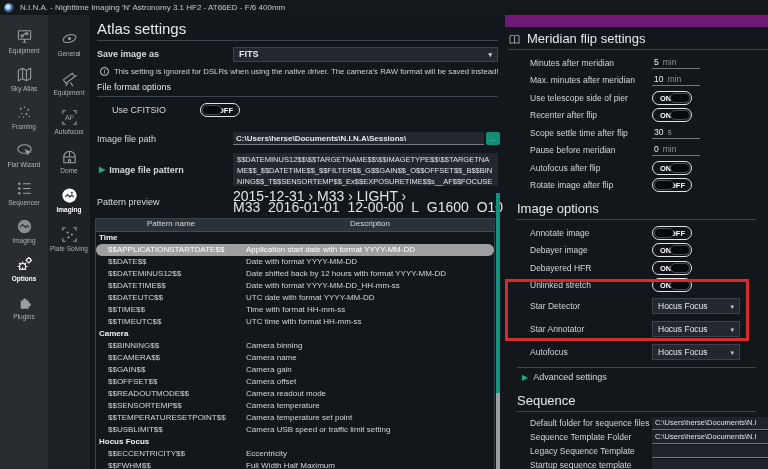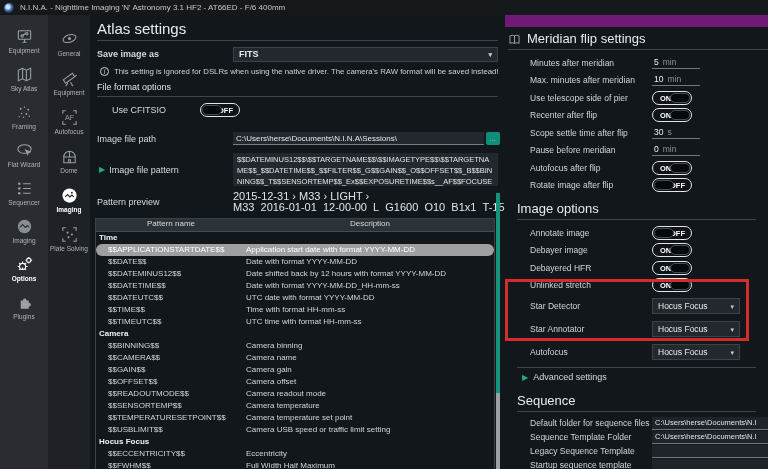--- a/index.html
+++ b/index.html
@@ -34,30 +34,30 @@
   .caret::after{content:"▾";font-size:7px;color:#c9cdd1;}
   .warning-row{display:flex;align-items:center;gap:5px;margin:4px 0 0 10px;}
   .info-icon{width:9px;height:9px;border:1px solid #cfd3d6;border-radius:50%;display:grid;place-items:center;font-size:6.5px;color:#cfd3d6;flex:0 0 auto;}
   .info-icon::after{content:"i";font-style:italic;}
   .warning-text{font-size:7.8px;color:#cfd3d6;white-space:nowrap;}
   .subhead{margin:6px 7px 0 7px;font-size:9px;color:#dfe2e4;padding-bottom:4px;border-bottom:1px solid #3d444b;}
   .row-cfitsio{display:flex;align-items:center;margin:5px 0 0 22px;height:16px;}
   .row-cfitsio .mlabel{flex:0 0 88px;}
   .row-path{display:flex;align-items:center;margin-top:13px;height:15px;}
   .row-path .mlabel{flex:0 0 143px;padding-left:7px;}
-  .textfield{flex:1;height:13px;background:#22282e;border-bottom:1px solid #767d83;font-size:8px;color:#e6e9eb;display:flex;align-items:center;padding:0 3px;overflow:hidden;white-space:nowrap;}
+  .textfield{flex:1;height:13px;background:#22282e;border-bottom:1px solid #767d83;font-size:8px;color:#e6e9eb;display:flex;align-items:center;padding:0 3px;overflow:hidden;white-space:nowrap;font-weight:bold;}
   .browse-btn{width:14px;height:13px;background:#0f8f77;color:#eafff8;font-size:6px;letter-spacing:.5px;display:grid;place-items:center;border-radius:2px;margin:0 5px 0 2px;cursor:pointer;}
   .row-pattern{display:flex;margin-top:7px;}
-  .pattern-label-wrap{flex:0 0 143px;display:flex;align-items:center;gap:4px;padding-left:9px;}
+  .pattern-label-wrap{flex:0 0 143px;display:flex;align-items:center;gap:4px;padding-left:9px;font-weight:bold;}
   .play{color:#1faa7f;font-size:8px;}
   .play::after{content:"▶";}
   .patternbox{flex:1;margin-right:7px;background:#22282e;font-size:7.5px;line-height:11px;color:#e2e5e7;word-break:break-all;height:33px;padding:1px 4px;overflow:hidden;cursor:text;}
   .row-preview{display:flex;margin-top:5px;}
   .row-preview .mlabel{flex:0 0 143px;padding-left:7px;display:flex;align-items:center;}
-  .previewbox{flex:1;margin-right:7px;font-size:11px;line-height:10.5px;color:#e2e5e7;}
+  .previewbox{flex:1;margin-right:7px;font-size:14px;line-height:10.5px;color:#e2e5e7;}
   .previewbox div{white-space:nowrap;overflow:hidden;}
 
   
   .ptable{position:relative;margin:6px 0 0 5px;width:400px;border:1px solid #3a4147;border-bottom:none;height:276px;overflow:hidden;}
   .t-head{display:flex;height:13px;background:#2b3238;border-bottom:1px solid #454d54;align-items:flex-start;}
   .t-h1{flex:0 0 150px;text-align:center;font-size:8px;color:#d6d9db;}
   .t-h2{flex:1;text-align:center;font-size:8px;color:#d6d9db;}
   .t-group{height:12px;line-height:12px;font-size:8px;font-weight:bold;color:#eef1f3;padding-left:3px;}
   .t-row{display:flex;height:12px;line-height:12px;font-size:8px;color:#d2d6d9;cursor:pointer;}
   .t-row .t-c1{flex:0 0 150px;padding-left:12px;overflow:hidden;white-space:nowrap;}

